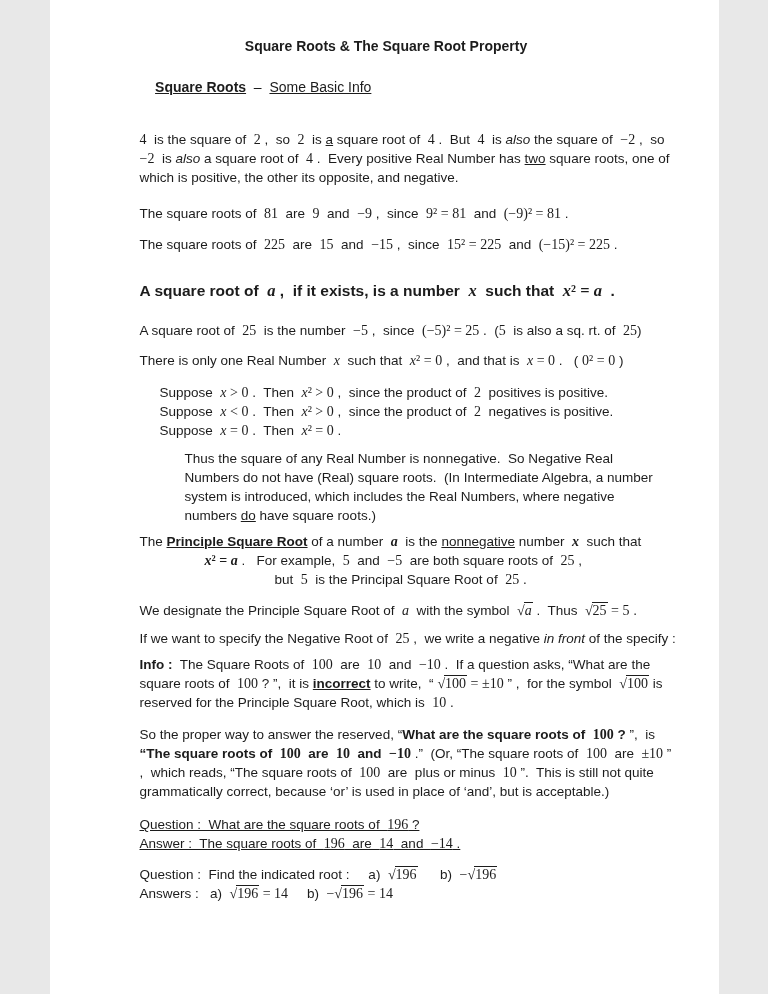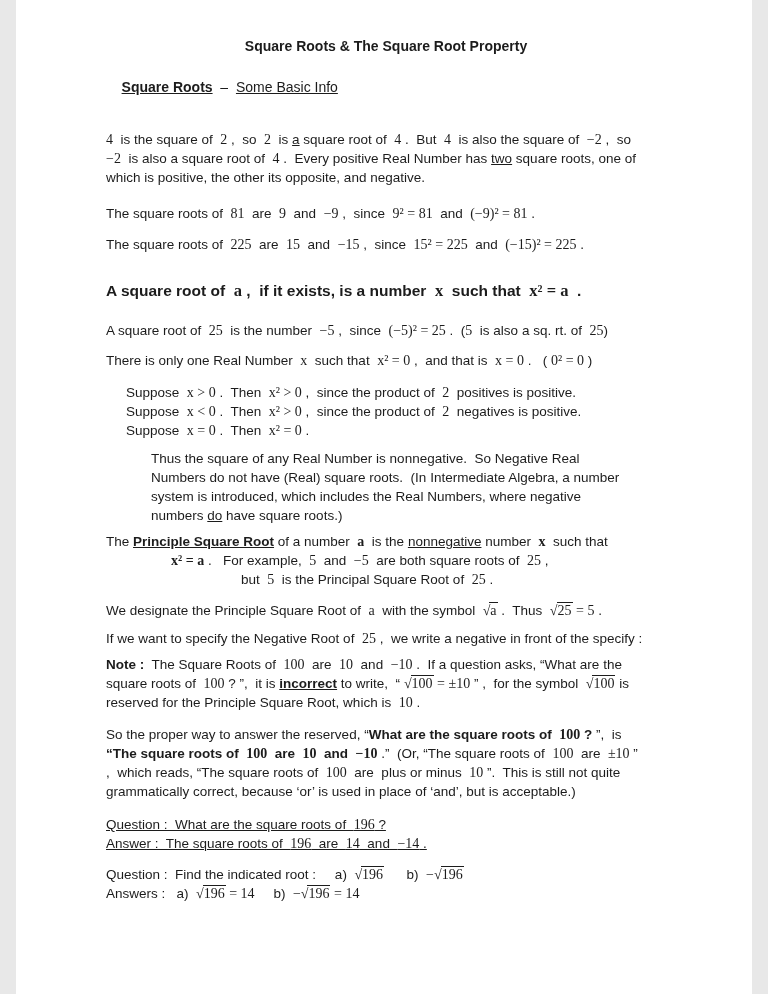--- a/index.html
+++ b/index.html
@@ -1,25 +1,25 @@
 <!DOCTYPE html>
 <html><head>
 <meta charset="utf-8">
 <style>
   html,body{margin:0;padding:0;background:#e8e8e8;}
   .page{
-    width:736px;height:994px;margin:0 auto;background:#ffffff;
+    width:669px;height:994px;margin:0 auto;background:#ffffff;
     box-sizing:border-box;padding:38px 86px 0 90px;overflow:hidden;
     font-family:"Liberation Sans", sans-serif;font-size:13.5px;color:#1c1c1c;
   }
   .block{margin:0;}
   .line{line-height:19px;white-space:pre;}
   .seg{}
   .b{font-weight:700;}
-  .i{}
+  .i{font-style:italic;}
   .u{text-decoration:underline;}
   .m{font-family:"Liberation Serif", serif;font-size:14px;}
   .title-block{text-align:center;font-size:14px;}
   .subtitle-block{margin-top:5px;font-size:14px;}
   .heading .seg{font-size:15.5px;}
   .heading .m{font-size:16.5px;}
   .heading .line{line-height:21px;}
   .rad-wrap{font-family:"Liberation Serif", serif;font-size:14px;white-space:pre;}
   .rad-sign{display:inline-block;}
   .rad-body{display:inline-block;border-top:1.2px solid currentColor;line-height:15px;margin-left:-1px;padding:0 1px;}
@@ -71,21 +71,21 @@
         <div class="line" style="padding-left: 65px;"><span class="seg b i m">x</span><span class="seg b m">²</span><span class="seg b m"> = </span><span class="seg b i m">a</span><span class="seg "> .   For example,  </span><span class="seg m">5</span><span class="seg ">  and  </span><span class="seg m">−5</span><span class="seg ">  are both square roots of  </span><span class="seg m">25</span><span class="seg "> ,</span></div>
         <div class="line" style="padding-left: 135px;"><span class="seg ">but  </span><span class="seg m">5</span><span class="seg ">  is the Principal Square Root of  </span><span class="seg m">25</span><span class="seg "> .</span></div>
       </div>
       <div class="block" style="margin-top: 12px;">
         <div class="line"><span class="seg ">We designate the Principle Square Root of  </span><span class="seg i m">a</span><span class="seg ">  with the symbol  </span><span class="rad-wrap"><span class="rad-sign">√</span><span class="rad-body i">a</span></span><span class="seg "> .  Thus  </span><span class="rad-wrap"><span class="rad-sign">√</span><span class="rad-body ">25</span></span><span class="seg m"> = 5</span><span class="seg "> .</span></div>
       </div>
       <div class="block" style="margin-top: 9px;">
         <div class="line"><span class="seg ">If we want to specify the Negative Root of  </span><span class="seg m">25</span><span class="seg "> ,  we write a negative </span><span class="seg i">in front</span><span class="seg "> of the specify :</span></div>
       </div>
       <div class="block" style="margin-top: 7px;">
-        <div class="line"><span class="seg b">Note :</span><span class="seg ">  The Square Roots of  </span><span class="seg m">100</span><span class="seg ">  are  </span><span class="seg m">10</span><span class="seg ">  and  </span><span class="seg m">−10</span><span class="seg "> .  If a question asks, “What are the</span></div>
+        <div class="line"><span class="seg b">Info :</span><span class="seg ">  The Square Roots of  </span><span class="seg m">100</span><span class="seg ">  are  </span><span class="seg m">10</span><span class="seg ">  and  </span><span class="seg m">−10</span><span class="seg "> .  If a question asks, “What are the</span></div>
         <div class="line"><span class="seg ">square roots of  </span><span class="seg m">100</span><span class="seg "> ? ”,  it is </span><span class="seg b u">incorrect</span><span class="seg "> to write,  “ </span><span class="rad-wrap"><span class="rad-sign">√</span><span class="rad-body ">100</span></span><span class="seg m"> = ±10</span><span class="seg "> ” ,  for the symbol  </span><span class="rad-wrap"><span class="rad-sign">√</span><span class="rad-body ">100</span></span><span class="seg "> is</span></div>
         <div class="line"><span class="seg ">reserved for the Principle Square Root, which is  </span><span class="seg m">10</span><span class="seg "> .</span></div>
       </div>
       <div class="block" style="margin-top: 13px;">
         <div class="line"><span class="seg ">So the proper way to answer the reserved, “</span><span class="seg b">What are the square roots of  </span><span class="seg b m">100</span><span class="seg b"> ?</span><span class="seg "> ”,  is</span></div>
         <div class="line"><span class="seg b">“The square roots of  </span><span class="seg b m">100</span><span class="seg b">  are  </span><span class="seg b m">10</span><span class="seg b">  and  </span><span class="seg b m">−10</span><span class="seg "> .”  (Or, “The square roots of  </span><span class="seg m">100</span><span class="seg ">  are  </span><span class="seg m">±10</span><span class="seg "> ”</span></div>
         <div class="line"><span class="seg ">,  which reads, “The square roots of  </span><span class="seg m">100</span><span class="seg ">  are  plus or minus  </span><span class="seg m">10</span><span class="seg "> ”.  This is still not quite</span></div>
         <div class="line"><span class="seg ">grammatically correct, because ‘or’ is used in place of ‘and’, but is acceptable.)</span></div>
       </div>
       <div class="block" style="margin-top: 14px; text-decoration: underline;">

